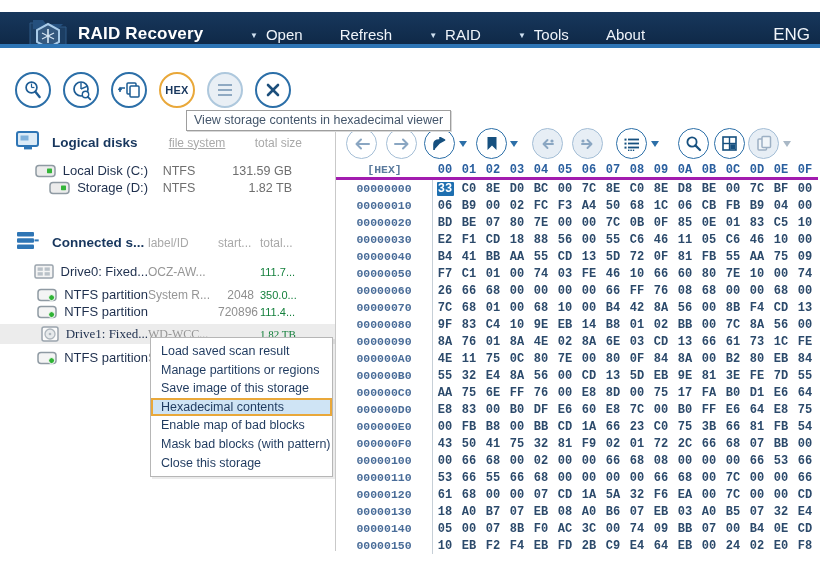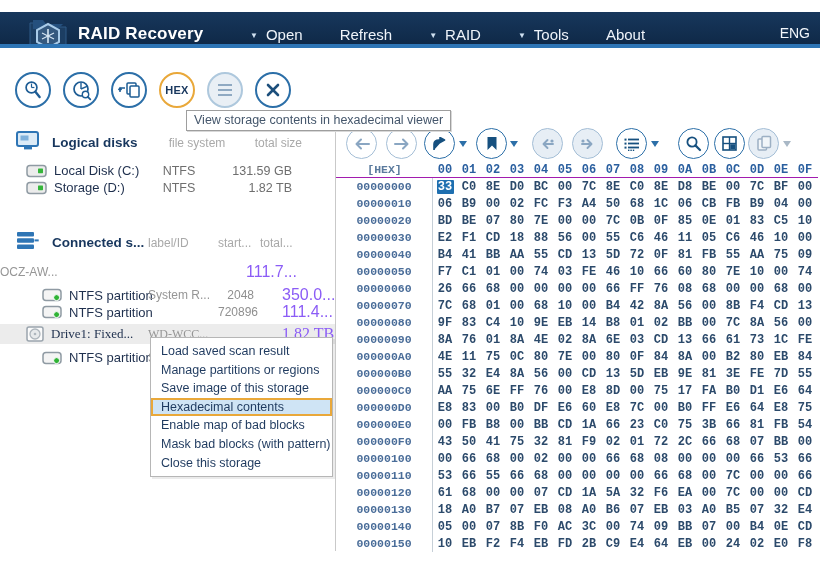--- a/index.html
+++ b/index.html
@@ -7,58 +7,58 @@
        font-family:"Liberation Sans",sans-serif;-webkit-font-smoothing:antialiased;}
   
   .topbar{position:absolute;left:0;top:12px;width:820px;height:44px;
           background:linear-gradient(#17375c,#0c2440);}
   .topbar-strip{position:absolute;left:0;top:44px;width:820px;height:4px;background:#2e75b5;}
   .logo{position:absolute;left:28px;top:4px;width:42px;height:38px;}
   .app-title{position:absolute;left:78px;top:12px;color:#ffffff;font-size:17px;font-weight:bold;letter-spacing:.2px;}
   .topnav{position:absolute;left:250px;top:0;height:44px;display:flex;align-items:center;gap:37px;}
   .nav-item{color:#eef3f9;font-size:15px;display:flex;align-items:center;cursor:default;white-space:nowrap;}
   .nav-caret{font-size:8px;color:#cfe0f0;margin-right:8px;transform:translateY(1px);}
-  .lang{position:absolute;right:10px;top:13px;color:#f2f6fb;font-size:14px;}
+  .lang{position:absolute;right:10px;top:13px;color:#f2f6fb;font-size:17px;}
   
   .main-toolbar{position:absolute;left:0;top:48px;width:820px;height:62px;background:#fff;}
   .cbtn{position:absolute;top:24px;width:36px;height:36px;border-radius:50%;border:2px solid #2c6fa8;
         background:#fff;box-sizing:border-box;display:flex;align-items:center;justify-content:center;}
   .cbtn.orange{border-color:#e9a83a;}
   .cbtn.disabled{border-color:#aec8dd;background:#e9eff5;}
   .hex-label{font-size:11px;font-weight:bold;color:#17365d;letter-spacing:.3px;}
   .tooltip{position:absolute;left:186px;top:110px;background:#ffffff;border:1px solid #9e9e9e;
            color:#44566b;font-size:12.5px;padding:2px 7px 3px 7px;white-space:nowrap;z-index:60;
            box-shadow:1px 1px 0 #d8d8d8;}
   
   .left-panel{position:absolute;left:0;top:110px;width:336px;bottom:10px;background:#fff;
               border-right:1px solid #c9c9c9;box-sizing:border-box;}
   .sec-head{display:grid;grid-template-columns:52px 114px 62px 84px;align-items:center;height:18px;}
   .sec-head .sec-icon{padding-left:16px;}
   .sec-title{font-size:13.5px;font-weight:bold;color:#17365d;white-space:nowrap;}
   .collbl{font-size:12px;color:#a9a9a9;white-space:nowrap;}
   .sec-head.logical{margin-top:21px;}
-  .sec-head.logical .c3{text-align:center;}
+  .sec-head.logical .c3{text-align:center;text-decoration:underline;}
   .sec-head.logical .c4{text-align:right;padding-right:10px;}
   .sec-head.connected{margin-top:35px;grid-template-columns:52px 96px 70px 36px 81px;}
   .sec-head.connected .c3{text-align:left;}
   .sec-head.connected .c4{text-align:right;padding-right:4px;}
   .sec-head.connected .c5{padding-left:6px;}
   .tree-row{display:grid;align-items:center;height:17px;font-size:13px;color:#1e2f4d;white-space:nowrap;}
-  .tree-row .cell-name{display:flex;align-items:center;}
+  .tree-row .cell-name{display:flex;align-items:center;justify-content:flex-end;}
   .tree-row .icon{margin-right:7px;display:inline-flex;}
   .logical-rows{margin-top:13px;}
   .tree-row.logical{grid-template-columns:148px 62px 84px;}
   .tree-row.logical .cell-name{padding-left:26px;}
   .tree-row.logical .fs{color:#6e6e6e;font-size:12.5px;text-align:center;}
   .tree-row.logical .size{color:#6e6e6e;font-size:12.5px;text-align:right;padding-right:2px;}
   .conn-rows{margin-top:14px;}
   .tree-row.conn{grid-template-columns:148px 70px 36px 81px;width:335px;}
   .tree-row.conn .lbl{color:#969696;font-size:12px;overflow:hidden;}
   .tree-row.conn .start{color:#8f8f8f;font-size:12px;text-align:right;}
-  .tree-row.conn .total{color:#8b5cf6;font-size:16px;padding-left:6px;margin-left:22px;}
+  .tree-row.conn .total{color:#15803d;font-size:11px;padding-left:6px;}
   .tree-row.indent0 .cell-name{padding-left:26px;}
   .tree-row.indent1 .cell-name{padding-left:42px;}
   .tree-row.selected{background:#ececec;height:20px;}
   .row-gap4{margin-top:4px;font-family:Liberation Serif, serif;} .row-gap5{margin-top:5px;} .row-gap6{margin-top:6px;}
   
   .ctx-menu{position:absolute;left:150px;top:337px;width:181px;background:#fff;border:1px solid #b6b6b6;
             padding:4px 0;z-index:50;box-shadow:2px 2px 0 rgba(0,0,0,.08);}
   .menu-item{height:18.6px;line-height:18.6px;padding-left:10px;font-size:12.5px;color:#1f3a5f;white-space:nowrap;}
   .menu-item.highlight{background:#cfe4f5;box-shadow:inset 0 0 0 2px #e9a83a;}
   
@@ -67,21 +67,21 @@
         border:1.6px solid #2c6fa8;background:#fff;display:flex;align-items:center;justify-content:center;}
   .hbtn.dim{border-color:#a4bed6;}
   .hbtn.fill{background:#e7eef5;border-color:#a4bed6;}
   .hcaret{position:absolute;top:31px;width:0;height:0;border-left:4.5px solid transparent;
           border-right:4.5px solid transparent;border-top:6px solid #2c6fa8;}
   .hcaret.dim{border-top-color:#a9b8c6;}
   .hex-head{position:absolute;left:0;top:53px;right:0;height:15px;display:flex;
             font-family:"Liberation Mono",monospace;font-weight:bold;font-size:12px;}
   .hex-corner{width:97px;text-align:center;color:#5a7a9d;font-size:11.5px;}
   .hex-col-h{width:24px;text-align:center;color:#2a5f9f;}
-  .hex-grid{position:absolute;left:0;top:67px;right:2px;bottom:0;border-top:1px solid #a21caf;overflow:hidden;}
+  .hex-grid{position:absolute;left:0;top:67px;right:2px;bottom:0;border-top:3px solid #a21caf;overflow:hidden;}
   .hex-row{display:flex;height:17px;align-items:center;font-family:"Liberation Mono",monospace;font-weight:bold;}
   .hex-offset{width:96px;padding-left:0;text-align:center;color:#4a6d99;font-size:11.5px;
               border-right:1px solid #c6cfd7;align-self:stretch;display:flex;align-items:center;justify-content:center;}
   .hex-byte{width:24px;text-align:center;color:#2c4a6b;font-size:12px;}
   .hex-byte .v{display:inline-block;min-width:17px;border-radius:1px;}
   .hex-byte.sel .v{background:#1e6fb0;color:#fff;text-align:center;}
 </style>
 </head>
 <body>
 
@@ -221,20 +221,34 @@
         <rect x="18.5" y="8.4" width="4.2" height="2" fill="#2e75b5"></rect>
       </svg>
     </span>
     <span class="sec-title">Connected s...</span>
     <span class="collbl c3">label/ID</span>
     <span class="collbl c4">start...</span>
     <span class="collbl c5">total...</span>
   </div>
   <div class="conn-rows">
       <div class="tree-row conn indent0">
+        <span class="cell-name">
+          <span class="icon">
+            <svg width="20" height="15" viewBox="0 0 20 15">
+              <rect x="1" y="1" width="18" height="13" rx="1.5" fill="#f4f4f4" stroke="#9aa4ad" stroke-width="1.5"></rect>
+              <g fill="#b9c1c8">
+                <rect x="3.6" y="3.4" width="5.2" height="3.4"></rect>
+                <rect x="10.6" y="3.4" width="5.2" height="3.4"></rect>
+                <rect x="3.6" y="8.2" width="5.2" height="3.4"></rect>
+                <rect x="10.6" y="8.2" width="5.2" height="3.4"></rect>
+              </g>
+            </svg>
+          </span>
+          <span>Drive0: Fixed...</span>
+        </span>
         <span class="lbl">OCZ-AW...</span>
         <span class="start"></span>
         <span class="total">111.7...</span>
       </div>
       <div class="tree-row conn indent1 row-gap6">
         <span class="cell-name">
           <span class="icon">
             <svg width="20" height="14" viewBox="0 0 20 14">
               <rect x="1" y="1.4" width="18" height="11" rx="3" fill="#f4f4f4" stroke="#8f9aa3" stroke-width="1.5"></rect>
               <circle cx="14.6" cy="9.6" r="3" fill="#2fb335" stroke="#ffffff" stroke-width="1"></circle>

